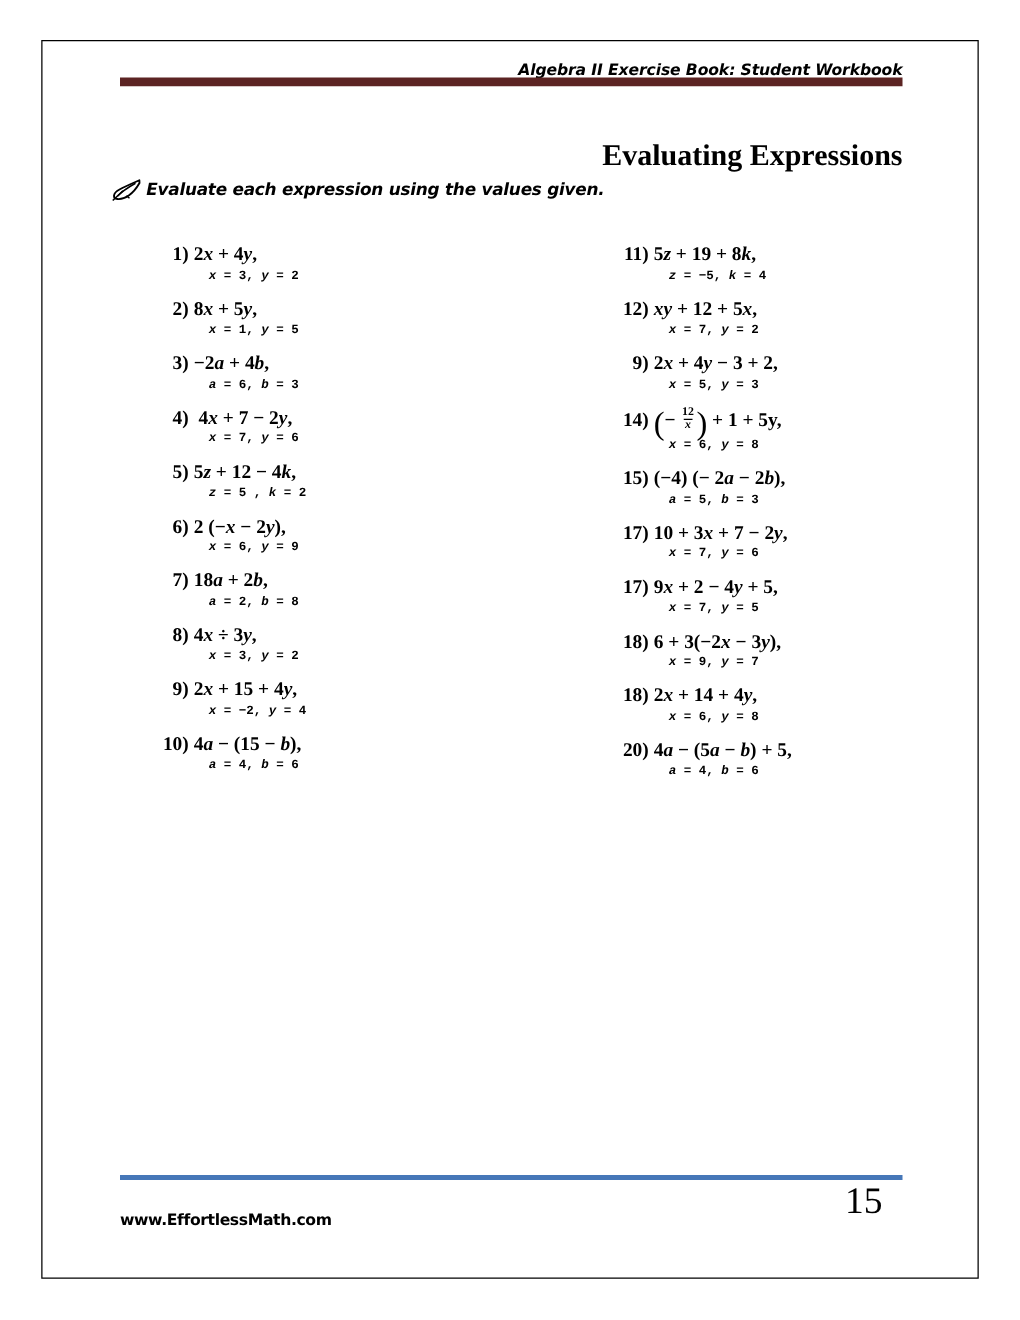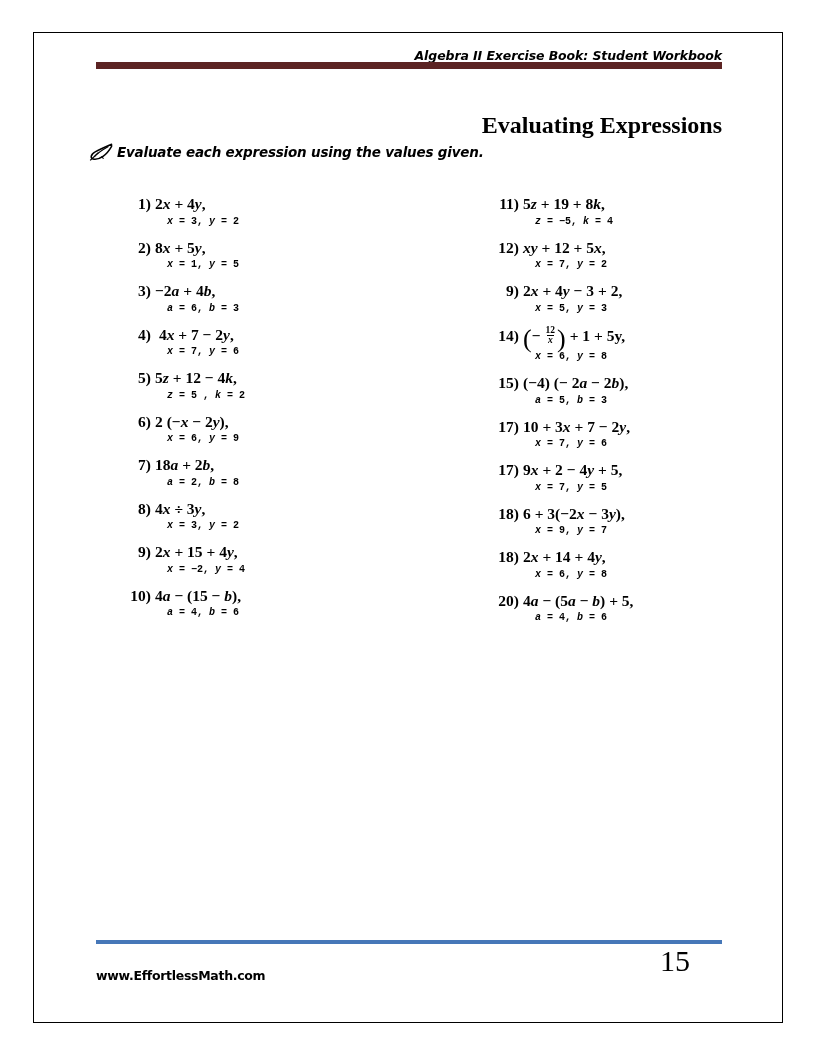--- a/index.html
+++ b/index.html
@@ -178,20 +178,21 @@
     font-weight: bold;
     font-size: 12.5px;
     color: #000000;
     letter-spacing: -0.3px;
   }
   .foot-page {
     position: absolute;
     left: 660px;
     top: 944px;
     width: 62px;
+    text-align: center;
     font-family: "Liberation Serif", serif;
     font-size: 30px;
     color: #000000;
   }
 </style>
 </head>
 <body>
 
 <div class="page-frame"></div>
 

